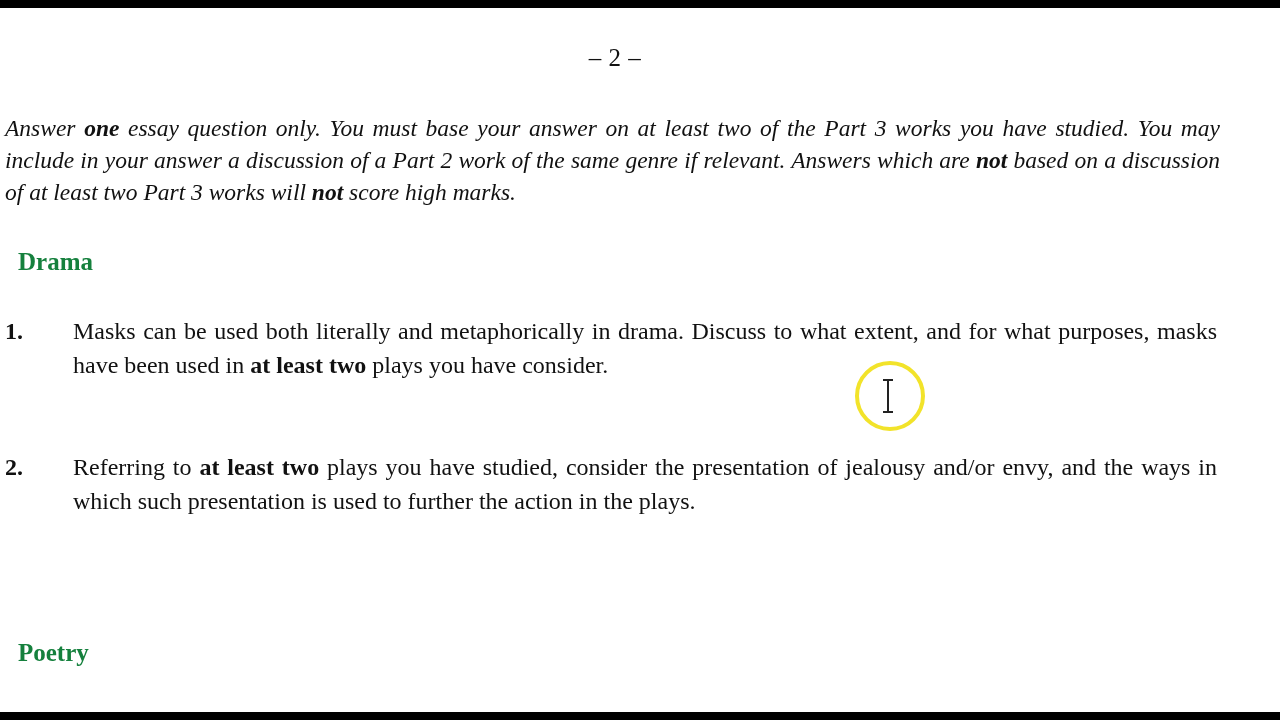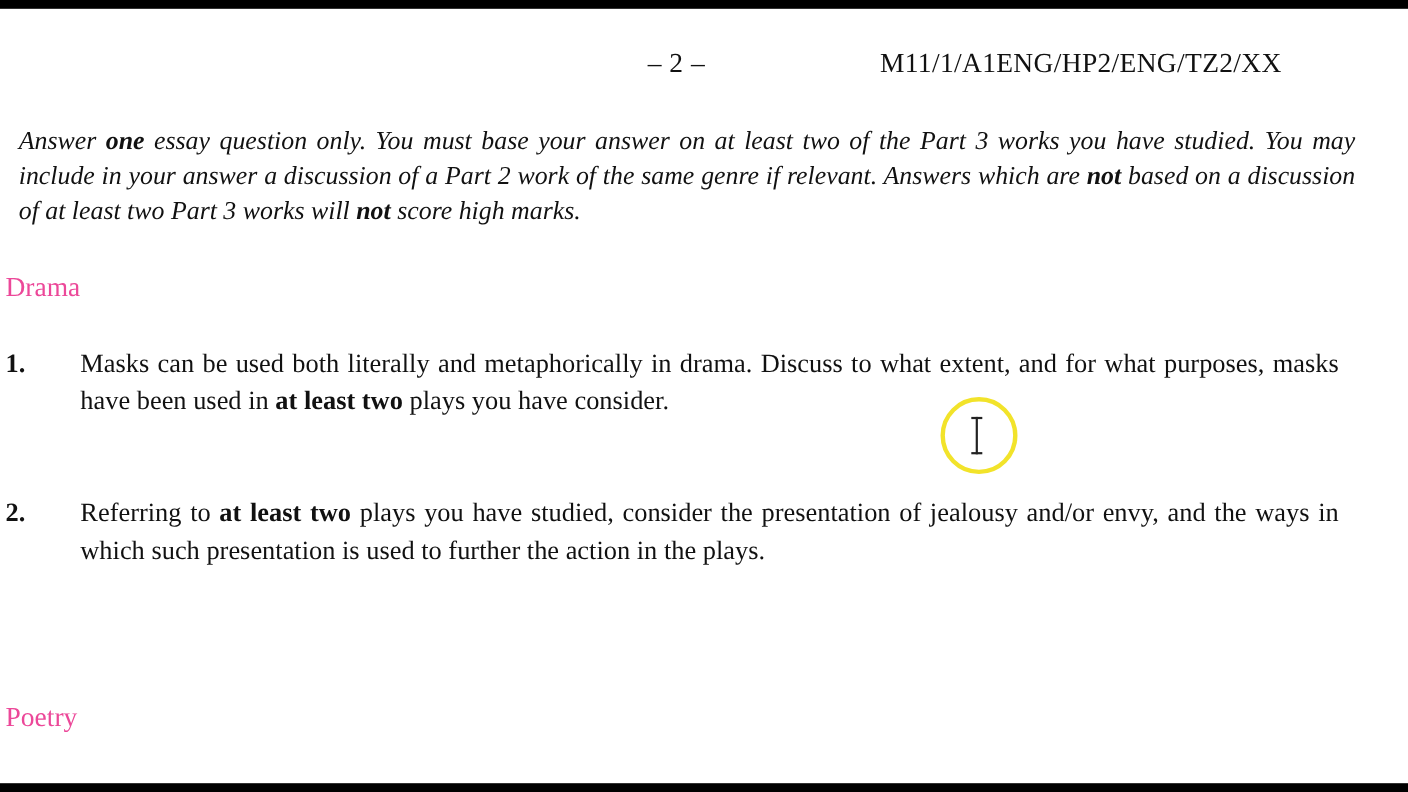--- a/index.html
+++ b/index.html
@@ -59,42 +59,42 @@
     top: 0;
     font-size: 25px;
     color: #111;
     letter-spacing: 0.3px;
     white-space: nowrap;
   }
 
   
   .instructions {
     position: absolute;
-    left: 17px;
+    left: 5px;
     top: 104px;
     width: 1215px;
     font-style: italic;
     font-size: 23.5px;
     line-height: 32px;
     color: #111;
     text-align: justify;
     text-justify: inter-word;
   }
   .instructions b {
     font-weight: bold;
     font-style: italic;
   }
 
   
   .section-heading {
     position: absolute;
-    left: 5px;
-    font-weight: normal;
+    left: 18px;
+    font-weight: bold;
     font-size: 25px;
-    color: #ec4899;
+    color: #15803d;
   }
   .section-drama { top: 240px; }
   .section-poetry { top: 615px; margin-top: 16px; }
 
   
   .question {
     position: absolute;
     left: 5px;
     width: 1212px;
     font-size: 24px;
@@ -166,21 +166,20 @@
 </style>
 </head>
 <body>
 
 <div class="screen">
   <div class="page">
     <div class="page-inner">
 
       <div class="doc-header">
         <div class="page-number">– 2 –</div>
-        <div class="paper-code">M11/1/A1ENG/HP2/ENG/TZ2/XX</div>
       </div>
 
       <div class="instructions">
         <span>Answer </span><b>one</b><span> essay question only.  You must base your answer on at least two of the Part 3 works you have studied.  You may include in your answer a discussion of a Part 2 work of the same genre if relevant. Answers which are </span><b>not</b><span> based on a discussion of at least two Part 3 works will </span><b>not</b><span> score high marks.</span>
       </div>
 
       <div class="section-heading section-drama">Drama</div>
 
       <div class="question q1">
         <span class="q-num">1.</span>

